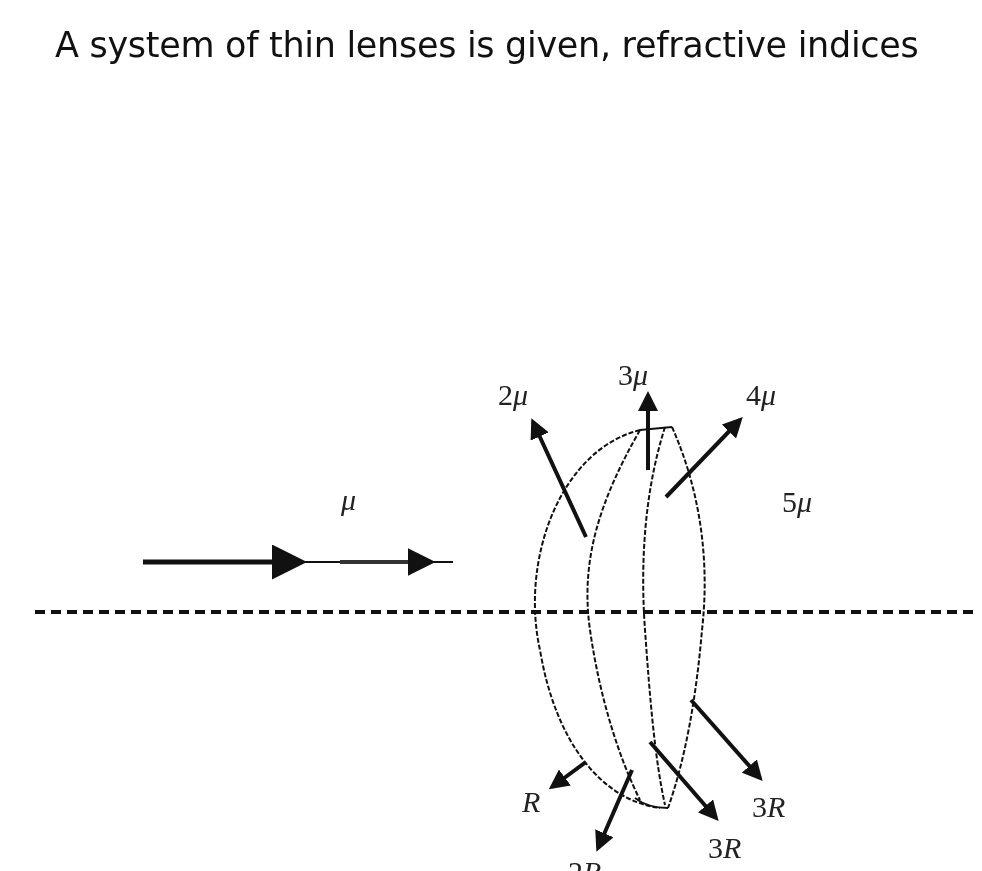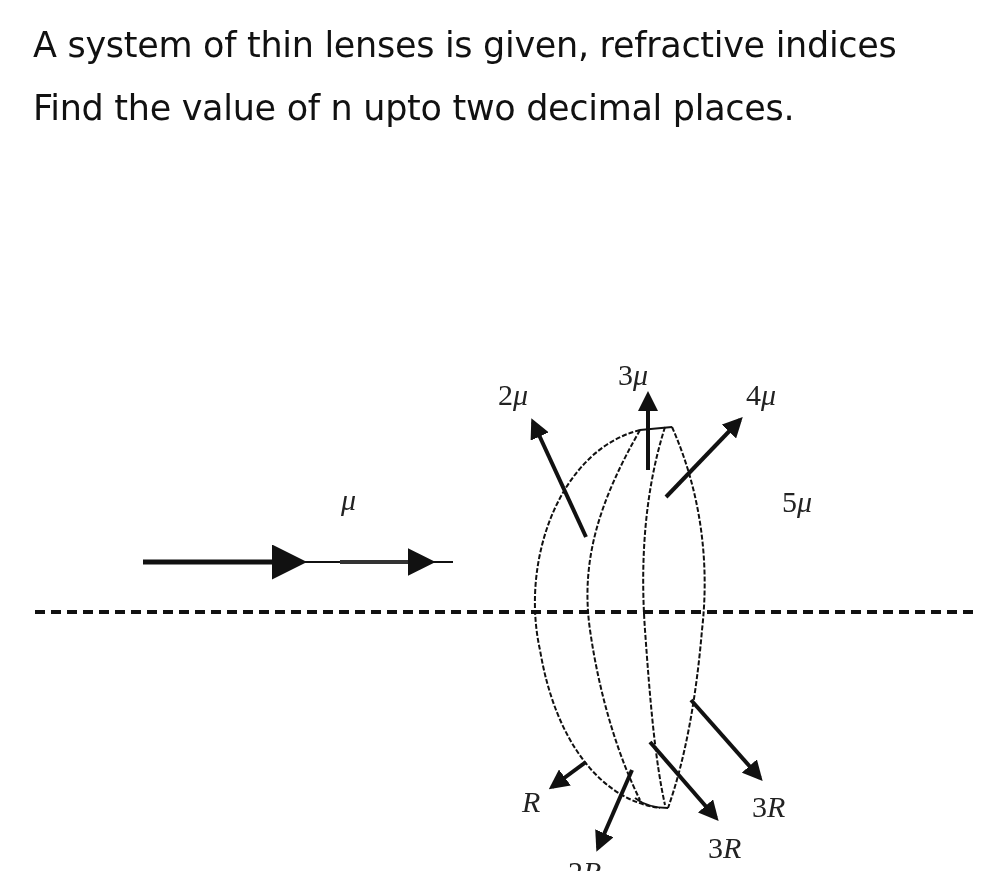--- a/index.html
+++ b/index.html
@@ -21,20 +21,21 @@
       top: 14px;
       width: 940px;
       font-size: 35px;
       line-height: 63px;
       letter-spacing: -0.3px;
       margin: 0;
     }
     .question .line {
       display: block;
       white-space: nowrap;
+      margin-left: 22px;
     }
     .figure {
       position: absolute;
       left: 0;
       top: 330px;
       width: 982px;
       height: 541px;
     }
     .figure svg {
       width: 982px;
@@ -51,21 +52,20 @@
       font-style: italic;
       font-size: 30px;
       fill: #222222;
     }
   </style>
 </head>
 <body>
 
 <div class="question">
   <span class="line">A system of thin lenses is given, refractive indices</span>
-  <span class="line">Find the value of n upto two decimal places.</span>
 </div>
 
 <div class="figure">
   <svg viewBox="0 330 982 541" xmlns="http://www.w3.org/2000/svg">
     <defs>
       <marker id="ah" viewBox="0 0 10 10" refX="8" refY="5" markerWidth="5" markerHeight="5" orient="auto-start-reverse">
         <path d="M0,0 L10,5 L0,10 Z" fill="#111111"></path>
       </marker>
       <marker id="ahs" viewBox="0 0 10 10" refX="8" refY="5" markerWidth="7" markerHeight="7" orient="auto-start-reverse">
         <path d="M0,0 L10,5 L0,10 Z" fill="#111111"></path>

